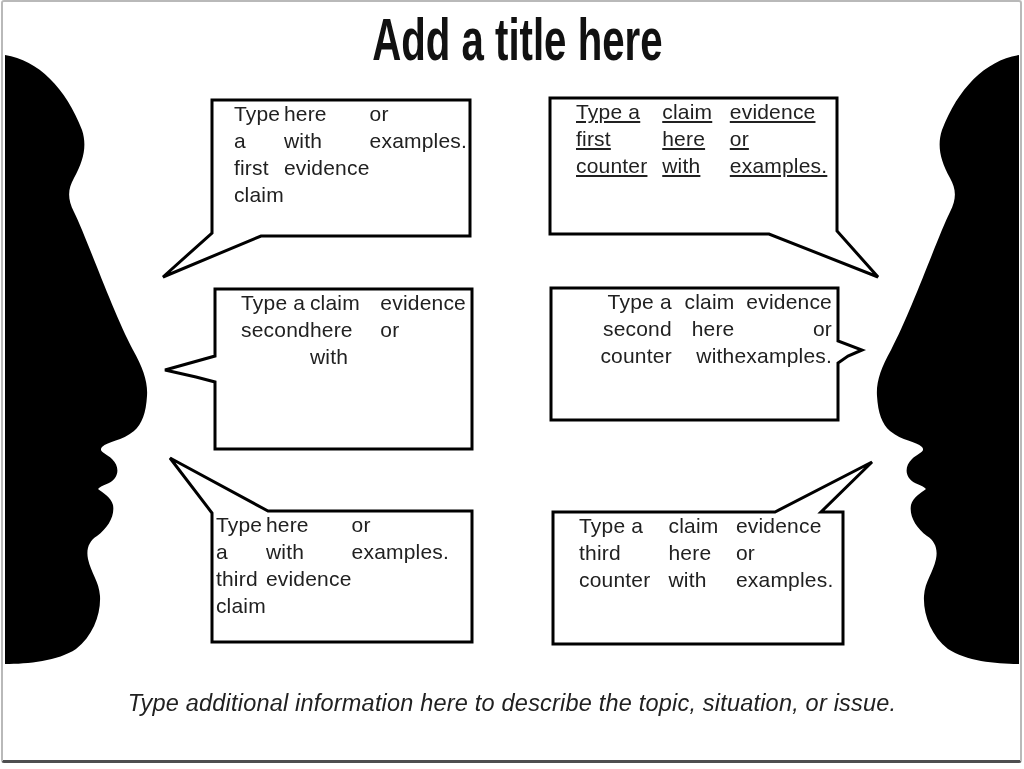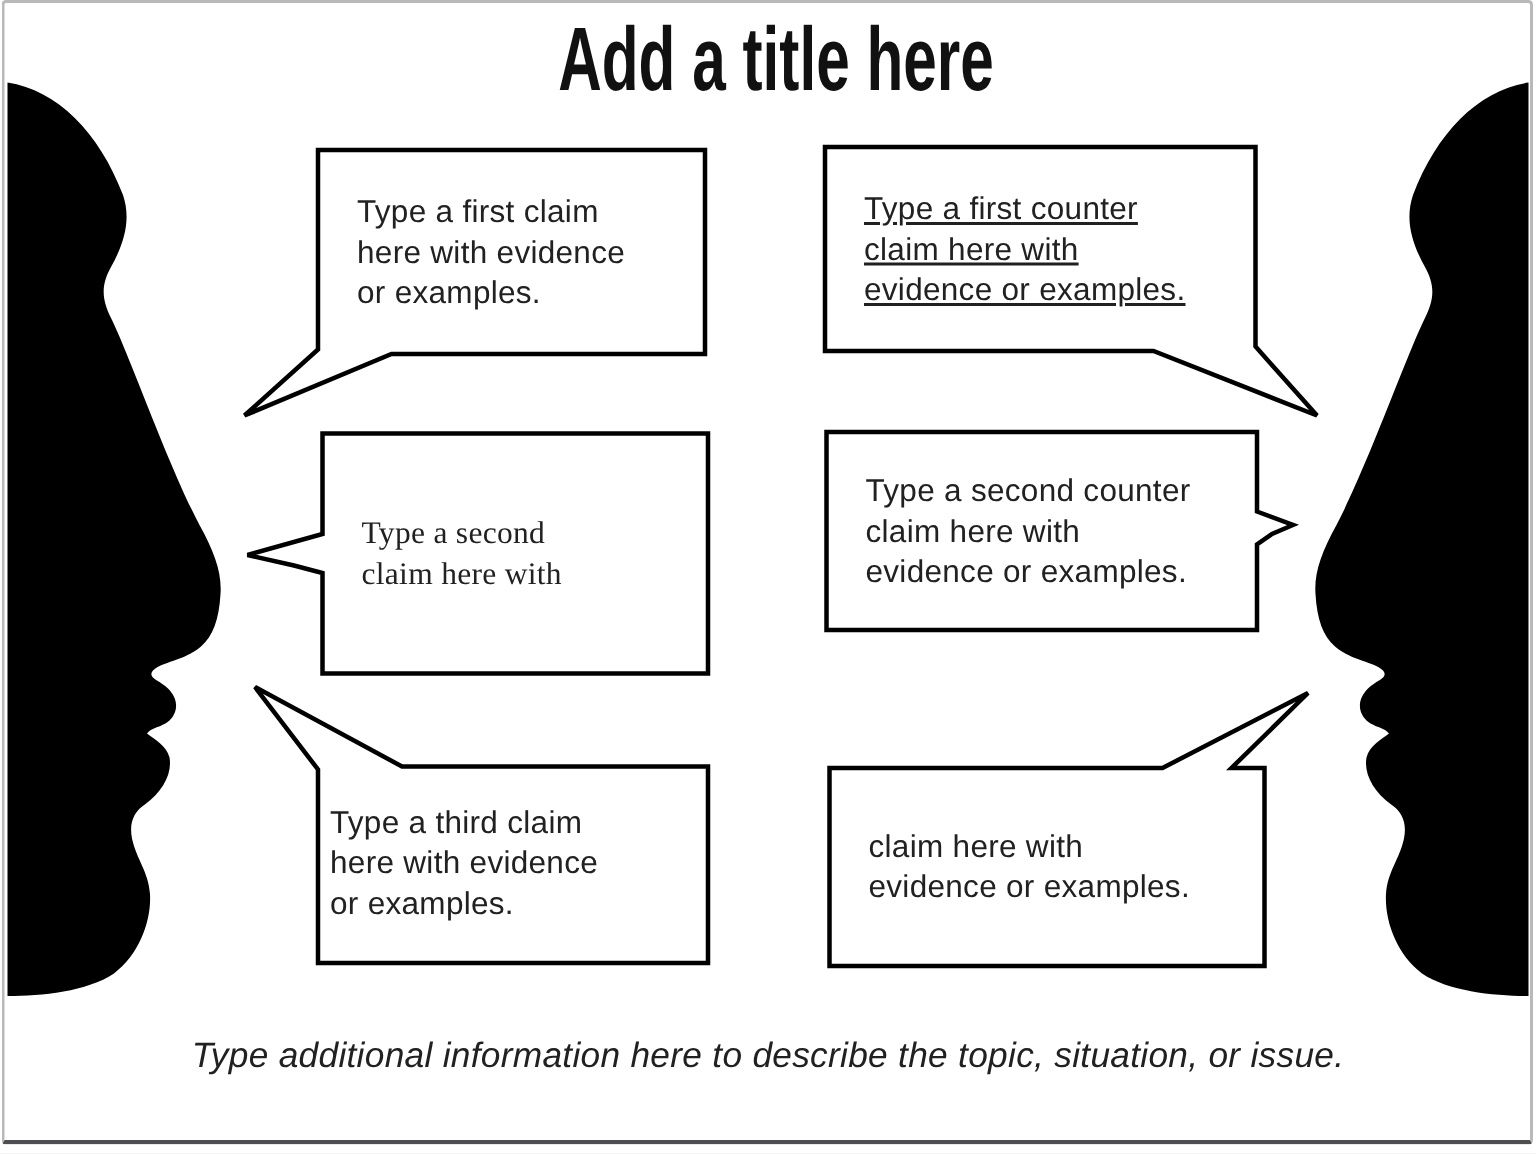--- a/index.html
+++ b/index.html
@@ -16,31 +16,31 @@
     border-radius:3px;box-sizing:border-box;pointer-events:none;
   }
   .art{position:absolute;left:0;top:0;width:1024px;height:769px;}
   .title{
     position:absolute;left:0;top:10px;width:1040px;text-align:center;
     font-size:60px;line-height:60px;font-weight:bold;color:#111111;
     transform:scaleX(0.67);transform-origin:512px 0;
     letter-spacing:0px;white-space:nowrap;
   }
   .bubble-text{
-    position:absolute;display:flex;flex-direction:column;justify-content:center;
+    position:absolute;display:flex;flex-direction:row;justify-content:center;
     color:#212121;font-size:21px;line-height:27px;letter-spacing:0.2px;
   }
   .caption{
     position:absolute;left:0;top:690px;width:1024px;text-align:center;
     font-style:italic;font-size:23.5px;color:#212121;letter-spacing:0.2px;
   }
   .bt1{left:238px;top:100px;width:225px;height:136px;}
   .bt2{left:576px;top:98px; width:255px;height:136px;text-decoration:underline;}
-  .bt3{left:241px;top:289px;width:225px;height:160px;font-family:Liberation Serif, serif;}
-  .bt4{left:577px;top:288px;width:255px;height:132px;}
+  .bt3{left:241px;top:289px;width:225px;height:160px;}
+  .bt4{left:577px;top:288px;width:255px;height:132px;text-align:right;}
   .bt5{left:220px;top:511px;width:225px;height:128px;}
   .bt6{left:579px;top:512px;width:258px;height:132px;}
 </style>
 </head>
 <body>
 
 <div class="page">
 
   <svg class="art" viewBox="0 0 1024 769">
     <defs>
@@ -86,35 +86,37 @@
 
   <div class="bubble-text bt2">
     <div>Type a first counter</div>
     <div>claim here with</div>
     <div>evidence or examples.</div>
   </div>
 
   <div class="bubble-text bt3">
     <div>Type a second</div>
     <div>claim here with</div>
+    <div>evidence or</div>
   </div>
 
   <div class="bubble-text bt4">
     <div>Type a second counter</div>
     <div>claim here with</div>
     <div>evidence or examples.</div>
   </div>
 
   <div class="bubble-text bt5">
     <div>Type a third claim</div>
     <div>here with evidence</div>
     <div>or examples.</div>
   </div>
 
   <div class="bubble-text bt6">
+    <div>Type a third counter</div>
     <div>claim here with</div>
     <div>evidence or examples.</div>
   </div>
 
   <div class="caption">Type additional information here to describe the topic, situation, or issue.</div>
 
   <div class="slide-frame"></div>
 </div>
 
 </body></html>

